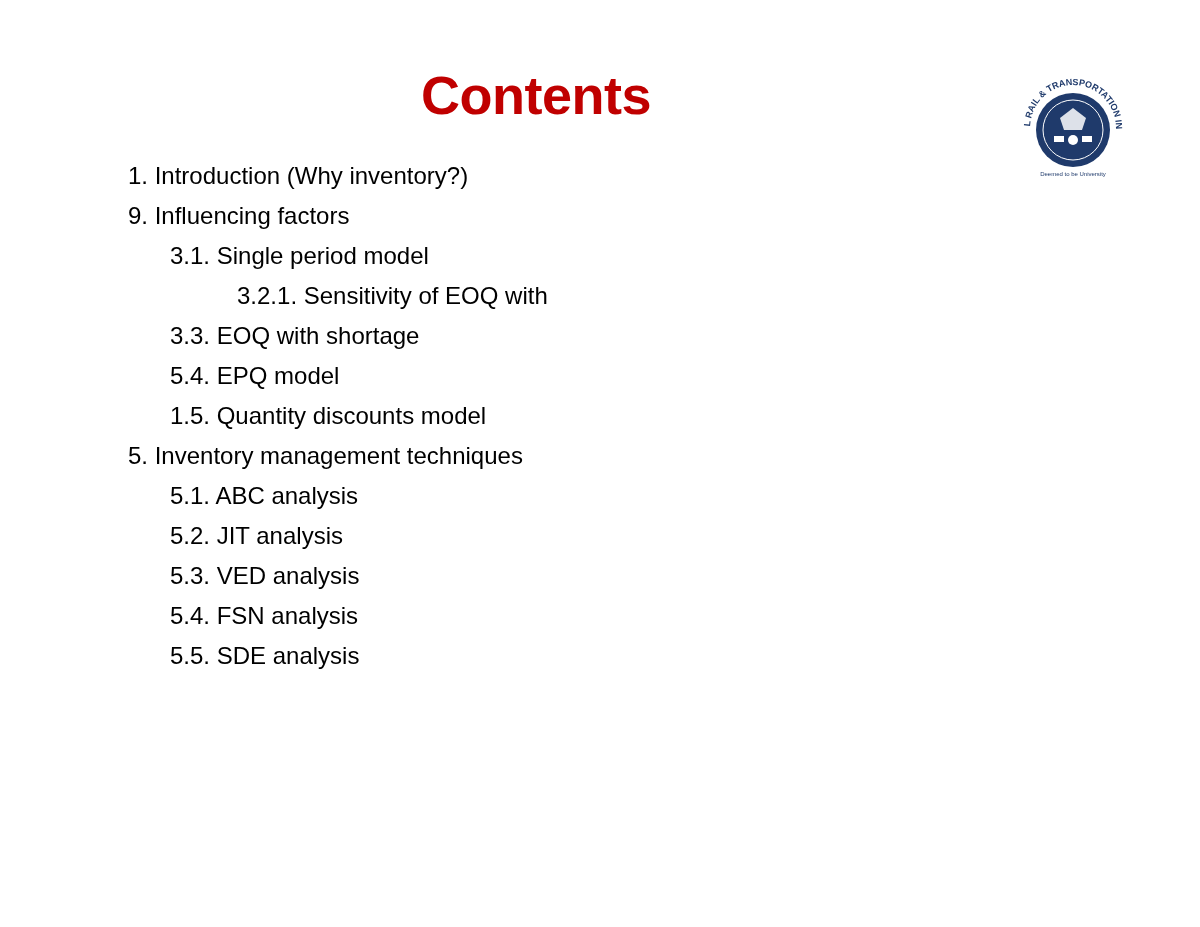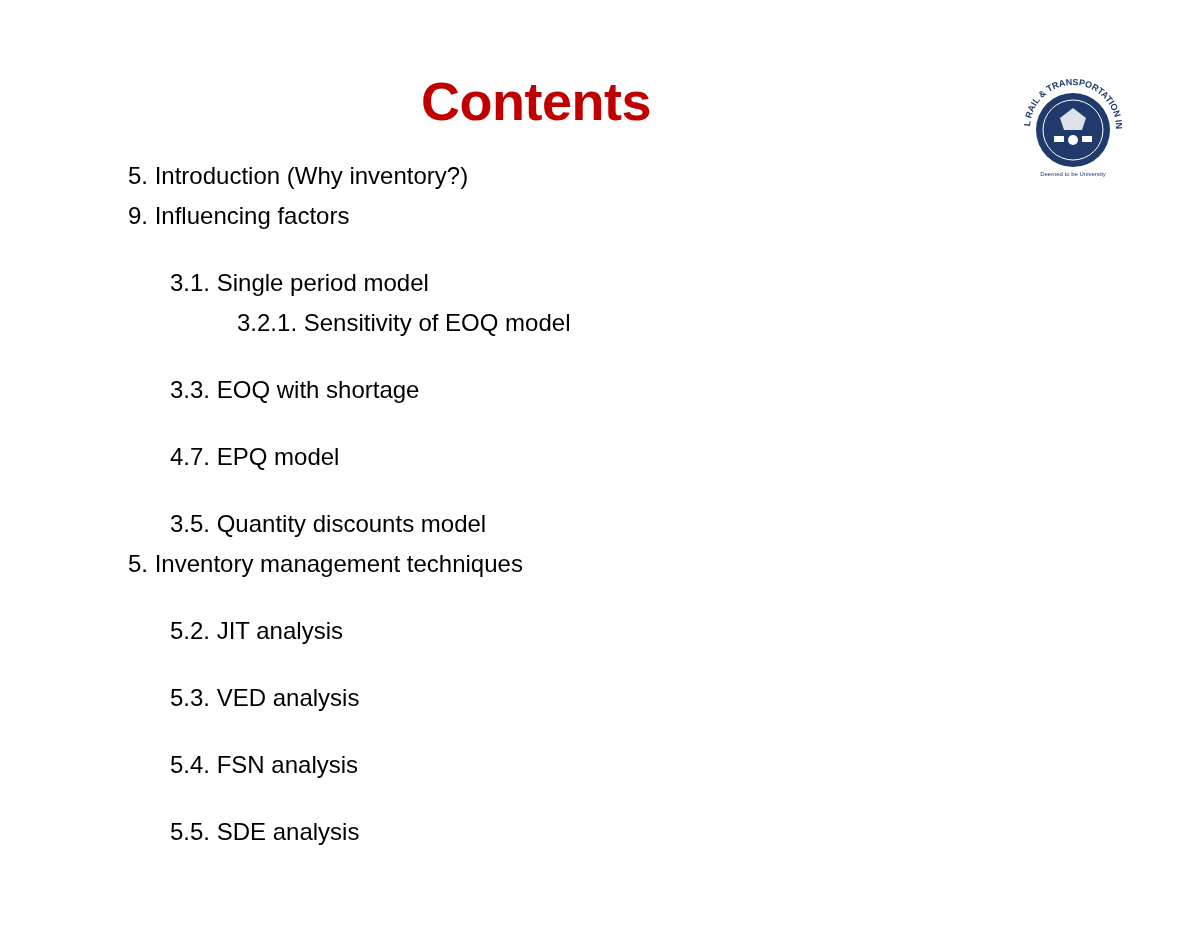--- a/index.html
+++ b/index.html
@@ -1,23 +1,23 @@
 <!DOCTYPE html>
 <html><head>
 <meta charset="utf-8">
 <style>
   html, body { margin:0; padding:0; background:#ffffff; }
   body { width:1200px; height:927px; position:relative; overflow:hidden;
          font-family:"Liberation Sans", "DejaVu Sans", sans-serif; color:#000; }
-  .title { position:absolute; left:0; width:1072px; top:70px; text-align:center;
+  .title { position:absolute; left:0; width:1072px; top:64px; text-align:center;
            font-size:54px; font-weight:bold; color:#c00000; letter-spacing:-0.5px; }
   .list { position:absolute; left:128px; top:158px; margin:0; padding:0; list-style:none; }
   .list li { font-size:24px; height:40px; line-height:36px; white-space:nowrap; }
   .lvl1 { padding-left:0; }
-  .lvl2 { padding-left:42px;margin-top:27px; }
+  .lvl2 { padding-left:42px; }
   .lvl3 { padding-left:109px; }
   .logo { position:absolute; left:1008px; top:78px; width:130px; height:100px; }
 </style>
 </head>
 <body>
 
 <div class="title">Contents</div>
 
 <div class="logo">
   <svg width="130" height="100" viewBox="0 0 130 100">
@@ -31,25 +31,26 @@
     <circle cx="65" cy="62" r="5" fill="#ffffff"></circle>
     <rect x="74" y="58" width="10" height="6" fill="#ffffff"></rect>
     <text font-size="9" font-weight="bold" fill="#1f3a6b" font-family="Liberation Sans, sans-serif">
       <textPath href="#arc" startOffset="50%" text-anchor="middle">NATIONAL RAIL &amp; TRANSPORTATION INSTITUTE</textPath>
     </text>
     <text x="65" y="98" font-size="6" fill="#1f3a6b" text-anchor="middle" font-family="Liberation Sans, sans-serif">Deemed to be University</text>
   </svg>
 </div>
 
 <ul class="list">
-  <li class="lvl1">5. Introduction (Why inventory?)</li>
+  <li class="lvl1">1. Introduction (Why inventory?)</li>
   <li class="lvl1">9. Influencing factors</li>
   <li class="lvl2">3.1. Single period model</li>
-  <li class="lvl3">3.2.1. Sensitivity of EOQ model</li>
+  <li class="lvl3">3.2.1. Sensitivity of EOQ with</li>
   <li class="lvl2">3.3. EOQ with shortage</li>
-  <li class="lvl2">4.7. EPQ model</li>
-  <li class="lvl2">3.5. Quantity discounts model</li>
+  <li class="lvl2">5.4. EPQ model</li>
+  <li class="lvl2">1.5. Quantity discounts model</li>
   <li class="lvl1">5. Inventory management techniques</li>
+  <li class="lvl2">5.1. ABC analysis</li>
   <li class="lvl2">5.2. JIT analysis</li>
   <li class="lvl2">5.3. VED analysis</li>
   <li class="lvl2">5.4. FSN analysis</li>
   <li class="lvl2">5.5. SDE analysis</li>
 </ul>
 
 </body></html>

